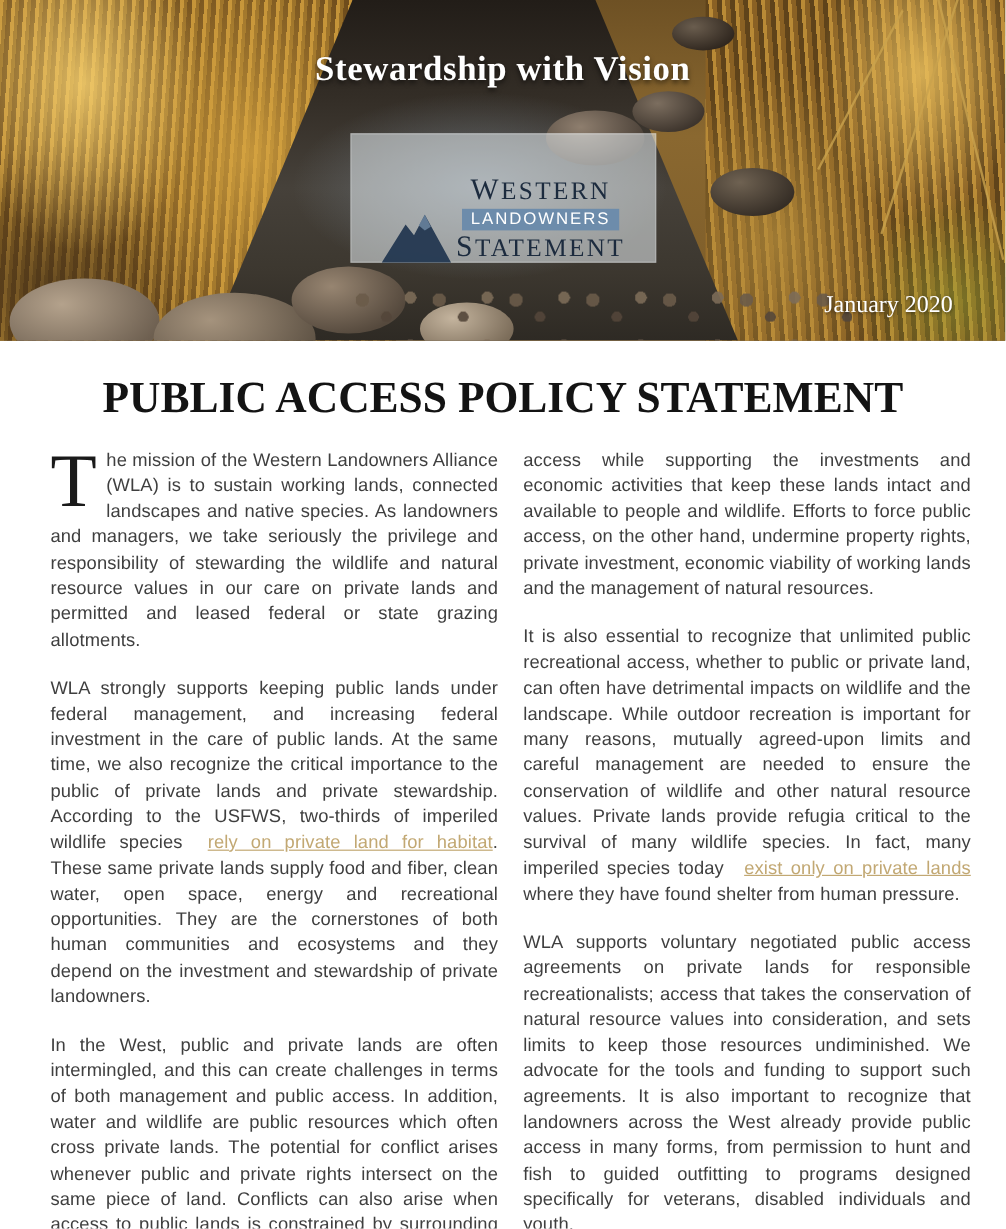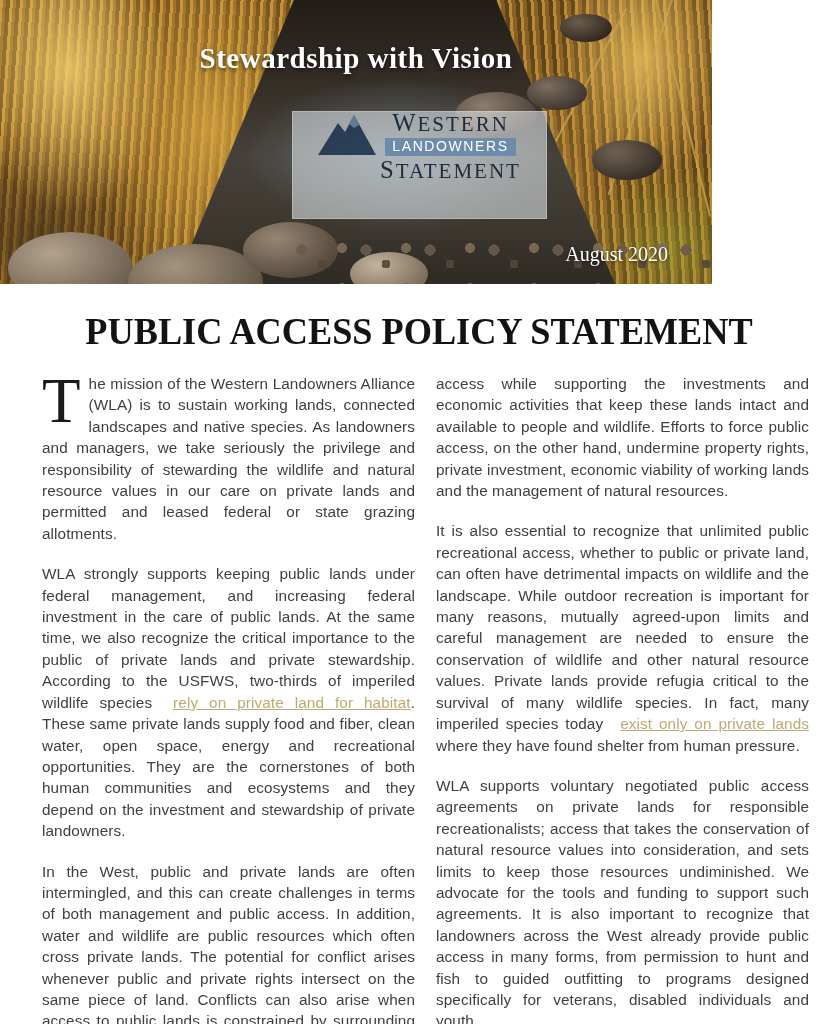--- a/index.html
+++ b/index.html
@@ -1,21 +1,21 @@
 <!DOCTYPE html>
 <html><head>
 <meta charset="utf-8">
 <style>
   * { margin:0; padding:0; box-sizing:border-box; }
   html,body { background:#ffffff; }
   body { font-family:"Liberation Sans", sans-serif; }
   .page { position:relative; width:838px; height:1024px; margin:0 auto; background:#ffffff; overflow:hidden; }
 
   
-  .hero { position:relative; width:712px; height:284px; overflow:hidden;
+  .hero { position:relative; width:838px; height:284px; overflow:hidden;
           background:linear-gradient(180deg,#6e5124 0%,#8a6830 40%,#7a5a28 100%); }
   .grass-left { position:absolute; left:0; top:0; width:330px; height:100%;
     background:
       radial-gradient(ellipse 140px 200px at 70px 70px, rgba(244,206,110,.85), rgba(244,206,110,0) 70%),
       radial-gradient(ellipse 160px 240px at 210px 130px, rgba(216,166,66,.8), rgba(216,166,66,0) 72%),
       radial-gradient(ellipse 180px 160px at 40px 240px, rgba(70,50,25,.75), rgba(70,50,25,0) 75%),
       repeating-linear-gradient(94deg, #c39238 0 3px, #926a26 3px 6px, #6e4c1c 6px 10px);
   }
   .grass-right { position:absolute; right:0; top:0; width:250px; height:100%;
     background:
@@ -48,21 +48,21 @@
       radial-gradient(circle 7px at 32px 26px, #54463a 62%, transparent 63%),
       radial-gradient(circle 8px at 52px 10px, #7d6c58 62%, transparent 63%);
     background-size:64px 40px; }
 
   .hero-title { position:absolute; left:0; top:42px; width:100%; text-align:center;
     font-family:"Liberation Serif", serif; font-weight:bold; font-size:29px; color:#ffffff;
     letter-spacing:.5px; text-shadow:0 2px 4px rgba(0,0,0,.55); }
 
   .logo-box { position:absolute; left:292px; top:111px; width:255px; height:108px;
     background:rgba(232,238,243,.55); box-shadow:0 0 0 1px rgba(255,255,255,.25) inset; }
-  .logo-inner { display:flex; align-items:flex-start; justify-content:center; gap:4px; height:100%; }
+  .logo-inner { display:flex; align-items:flex-end; justify-content:center; gap:4px; height:100%; }
   .mountain-svg { width:58px; height:42px; margin-top:2px; flex:none; }
   .logo-text { display:flex; flex-direction:column; align-items:center; }
   .logo-western, .logo-alliance { font-family:"Liberation Serif", serif; color:#1c2b3e;
     font-size:21px; letter-spacing:2px; line-height:1.0; font-weight:normal; }
   .logo-western::first-letter, .logo-alliance::first-letter { font-size:1.18em; }
   .logo-landowners { background:#6d8cab; color:#ffffff; font-family:"Liberation Sans", sans-serif;
     font-size:14px; letter-spacing:1.6px; padding:1px 7px 2px; margin:2px 0; line-height:1.1; }
 
   .hero-date { position:absolute; right:44px; bottom:18px; font-family:"Liberation Serif", serif;
     font-size:20px; color:#ffffff; text-shadow:0 1px 3px rgba(0,0,0,.6); }
@@ -113,21 +113,21 @@
           <polygon points="36,2 41,12 36,15 31,11" fill="#6b85a0" opacity="0.85"></polygon>
         </svg>
         <div class="logo-text">
           <div class="logo-western">WESTERN</div>
           <div class="logo-landowners">LANDOWNERS</div>
           <div class="logo-alliance">STATEMENT</div>
         </div>
       </div>
     </div>
 
-    <div class="hero-date">August 2020</div>
+    <div class="hero-date">January 2020</div>
   </header>
 
   <h2 class="doc-title">PUBLIC ACCESS POLICY STATEMENT</h2>
 
   <main class="columns">
     <div class="col" id="col-left">
         <p><span class="dropcap">T</span><span>he mission of the Western Landowners Alliance (WLA) is to sustain working lands, connected landscapes and native species. As landowners and managers, we take seriously the privilege and responsibility of stewarding the wildlife and natural resource values in our care on private lands and permitted and leased federal or state grazing allotments.</span></p>
         <p><span>WLA strongly supports keeping public lands under federal management, and increasing federal investment in the care of public lands. At the same time, we also recognize the critical importance to the public of private lands and private stewardship. According to the USFWS, two-thirds of imperiled wildlife species </span><a href="#" class="inline-link">rely on private land for habitat</a><span>. These same private lands supply food and fiber, clean water, open space, energy and recreational opportunities. They are the cornerstones of both human communities and ecosystems and they depend on the investment and stewardship of private landowners.</span></p>
         <p><span>In the West, public and private lands are often intermingled, and this can create challenges in terms of both management and public access. In addition, water and wildlife are public resources which often cross private lands. The potential for conflict arises whenever public and private rights intersect on the same piece of land. Conflicts can also arise when access to public lands is constrained by surrounding private lands.</span></p>
       </div>

